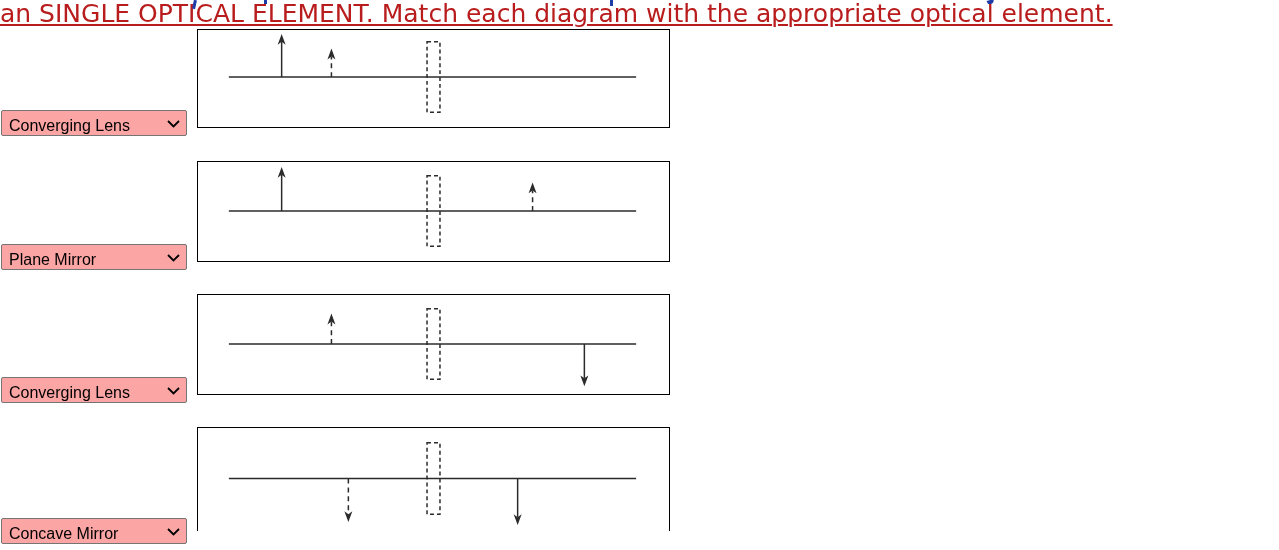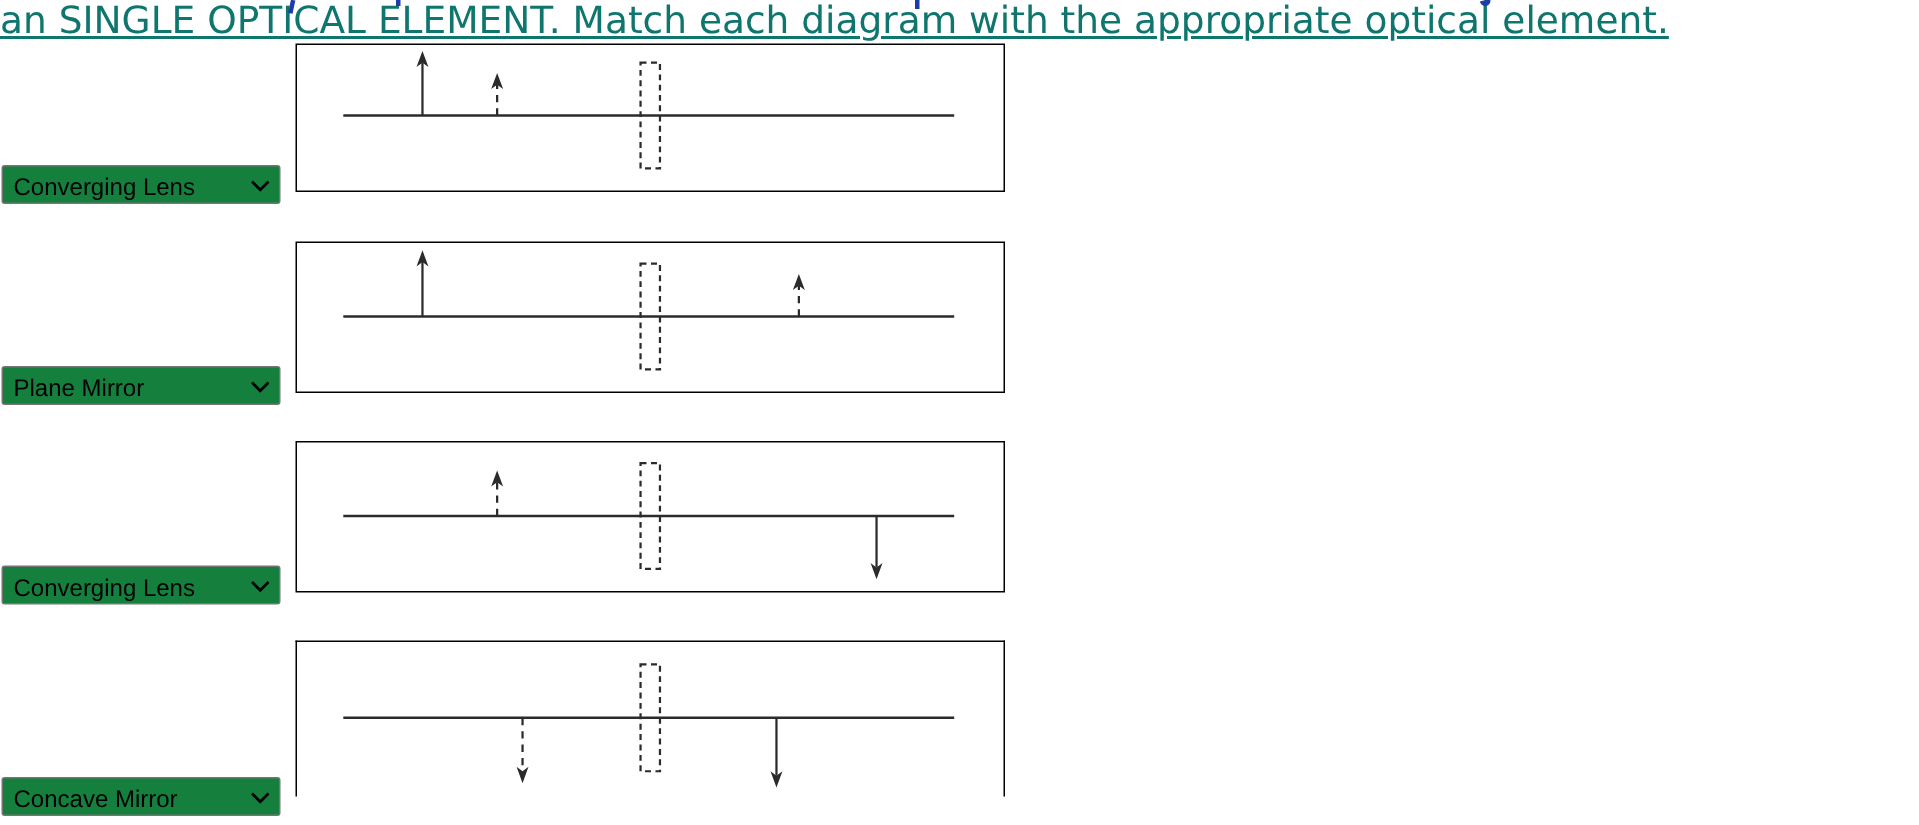--- a/index.html
+++ b/index.html
@@ -23,30 +23,30 @@
   .diagram-box{
     position:absolute;border:1.5px solid #000;box-sizing:border-box;background:#fff;
   }
   .diagram-box.cut{border-bottom:none;}
   .diagram-box svg{display:block;width:100%;height:100%;}
 
   .select-wrap{position:absolute;left:1px;width:186px;height:26px;}
   .q1{top:110px}.q2{top:244px}.q3{top:377px}.q4{top:518px}
   .element-select{
     -webkit-appearance:none;appearance:none;
-    width:186px;height:26px;border:1px solid #757575;border-radius:2px;background:#15803d;
+    width:186px;height:26px;border:1px solid #757575;border-radius:2px;background:#fca5a5;
     font-family:"Liberation Sans", sans-serif;font-size:16px;color:#000;
     padding:4px 24px 0 7px;display:block;
   }
   .chevron{position:absolute;right:7px;top:10px;pointer-events:none;line-height:0;}
 </style>
 </head>
 <body>
 
-<div class="page-title" style="color: #0f766e;">an SINGLE OPTICAL ELEMENT. Match each diagram with the appropriate optical element.</div>
+<div class="page-title" style="color: #b91c1c;">an SINGLE OPTICAL ELEMENT. Match each diagram with the appropriate optical element.</div>
 
 <div class="frag frag1"></div>
 <div class="frag frag2"></div>
 <div class="frag frag3"></div>
 <div class="frag frag4"></div>
 
 <div class="select-wrap q1">
   <select class="element-select">
     <option>Converging Lens</option>
   </select>

